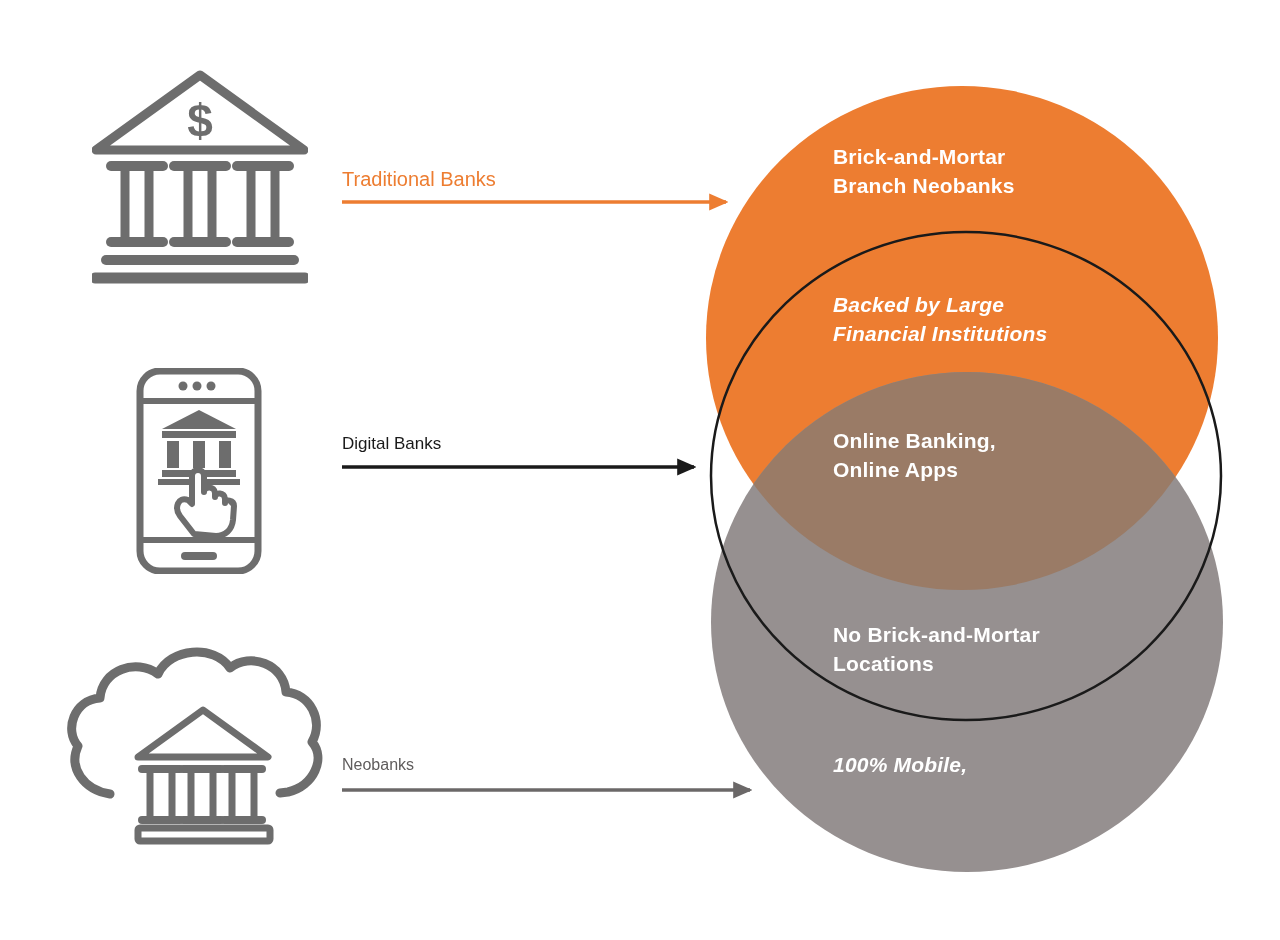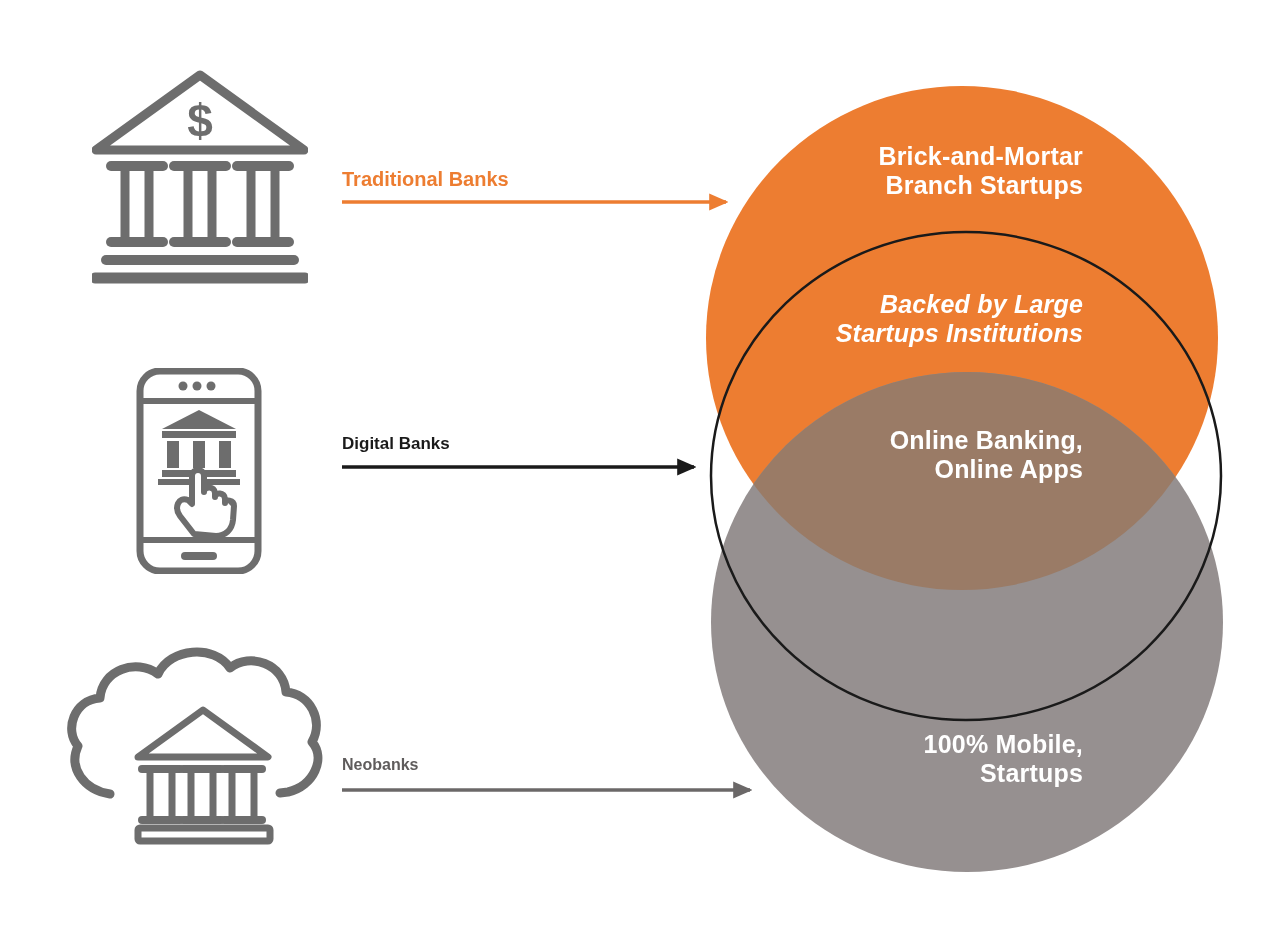--- a/index.html
+++ b/index.html
@@ -23,32 +23,32 @@
   .c-orange{fill:var(--orange,#ED7D31);}
   .c-gray{fill:var(--circle-gray,#969090);}
   .c-overlap{fill:var(--overlap-brown,#9A7B66);}
   .c-outline{fill:none;stroke:var(--outline-black,#1A1A1A);stroke-width:2.5;}
   .arrow{fill:none;stroke-width:3.5;}
   .arrow-orange{stroke:var(--orange,#ED7D31);}
   .arrow-black{stroke:var(--outline-black,#1A1A1A);}
   .arrow-gray{stroke:var(--arrow-gray,#6B6868);}
 
   .zone-label{
-    position:absolute;width:250px;left:833px;text-align:right;
-    color:var(--zone-text,#fff);font-weight:700;font-size:25px;line-height:29px;
+    position:absolute;width:250px;left:833px;text-align:left;
+    color:var(--zone-text,#fff);font-weight:700;font-size:21px;line-height:29px;
     letter-spacing:.2px;
   }
   .z-brick{top:142px;}
   .z-backed{top:290px;font-style:italic;}
   .z-online{top:426px;}
   .z-nobrick{top:620px;}
-  .z-mobile{top:730px;}
+  .z-mobile{top:750px;font-style:italic;}
 
   .side-label{
-    position:absolute;left:342px;font-weight:700;white-space:nowrap;
+    position:absolute;left:342px;font-weight:400;white-space:nowrap;
   }
   .l-traditional{top:168px;font-size:20px;color:var(--orange,#ED7D31);}
   .l-digital{top:434px;font-size:17px;color:var(--label-black,#1A1A1A);}
   .l-neobanks{top:756px;font-size:16px;color:var(--label-gray,#5F5C5C);}
 
   .icon{position:absolute;}
   .i-bank{left:92px;top:70px;}
   .i-phone{left:136px;top:368px;}
   .i-cloud{left:58px;top:640px;}
   .istroke{stroke:var(--icon-gray,#6D6D6D);fill:none;}
@@ -162,28 +162,31 @@
       <rect class="iwhite" x="80" y="188" width="132" height="13" rx="2" stroke-width="7"></rect>
     </g>
   </svg>
 
   <div class="side-label l-traditional">Traditional Banks</div>
   <div class="side-label l-digital">Digital Banks</div>
   <div class="side-label l-neobanks">Neobanks</div>
 
   <div class="zone-label z-brick">
     <div>Brick-and-Mortar</div>
-    <div>Branch Startups</div>
+    <div>Branch Neobanks</div>
   </div>
   <div class="zone-label z-backed">
     <div>Backed by Large</div>
-    <div>Startups Institutions</div>
+    <div>Financial Institutions</div>
   </div>
   <div class="zone-label z-online">
     <div>Online Banking,</div>
     <div>Online Apps</div>
   </div>
+  <div class="zone-label z-nobrick">
+    <div>No Brick-and-Mortar</div>
+    <div>Locations</div>
+  </div>
   <div class="zone-label z-mobile">
     <div>100% Mobile,</div>
-    <div>Startups</div>
   </div>
 
 </div>
 
 </body></html>

